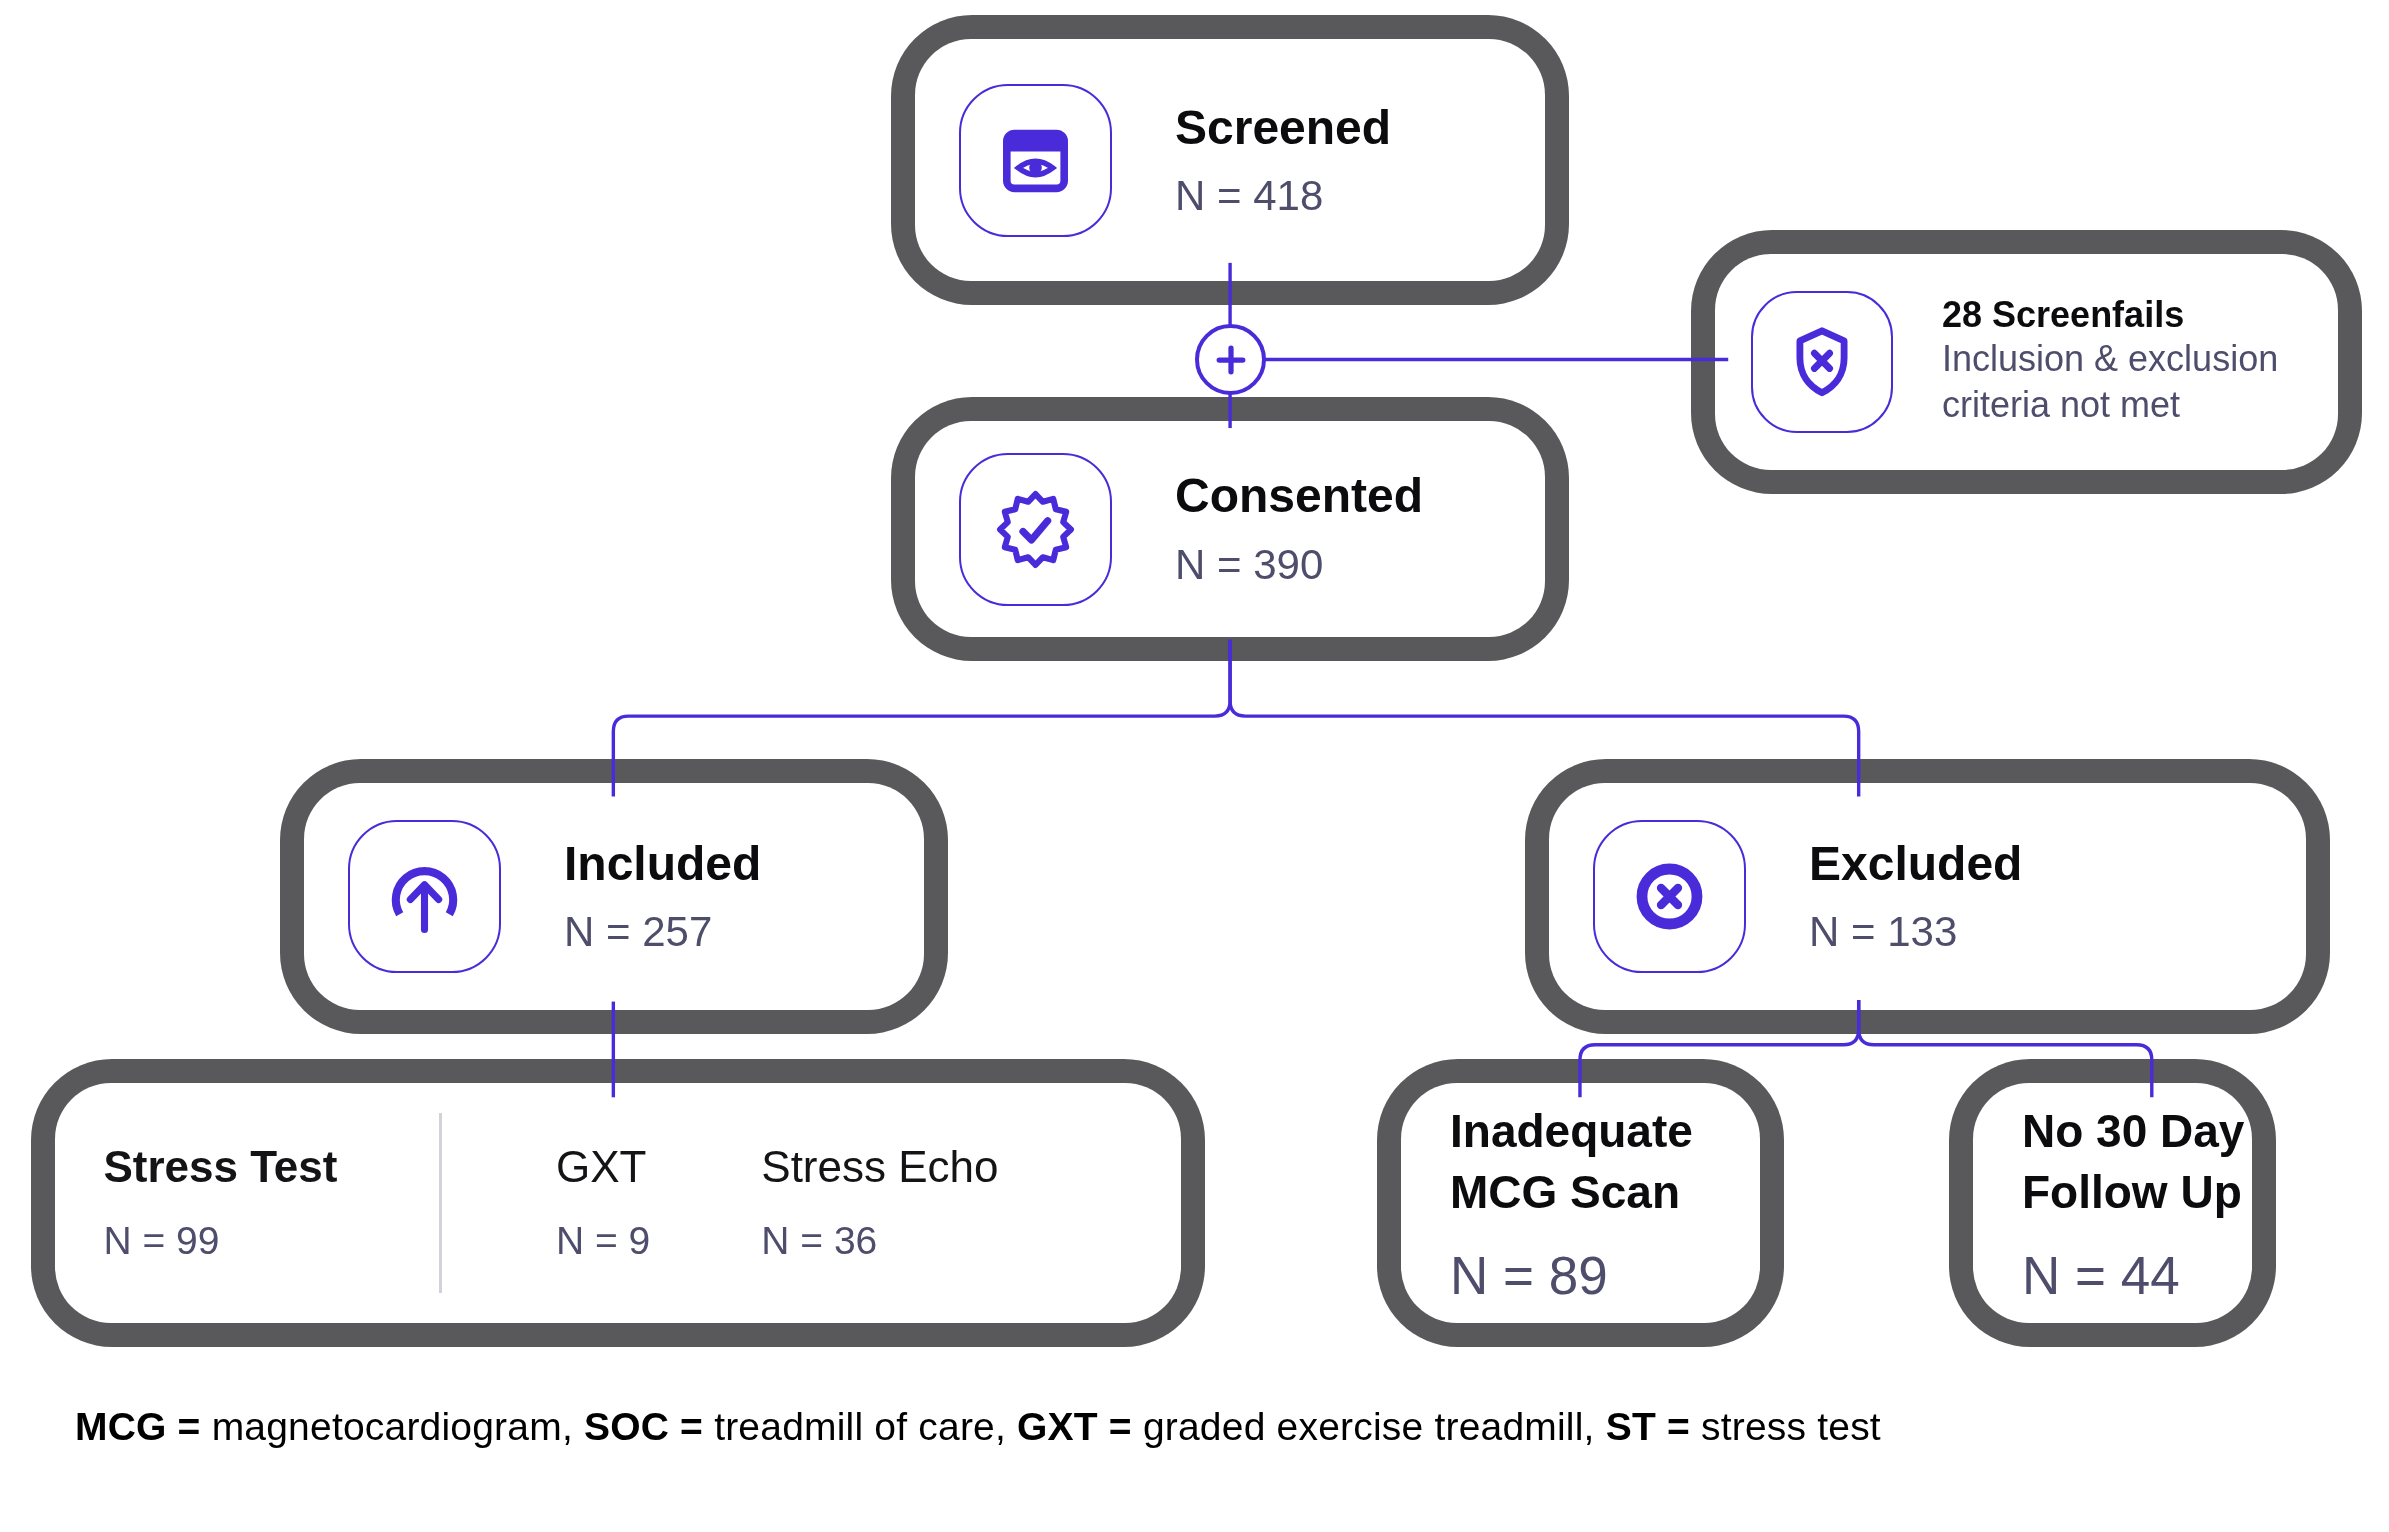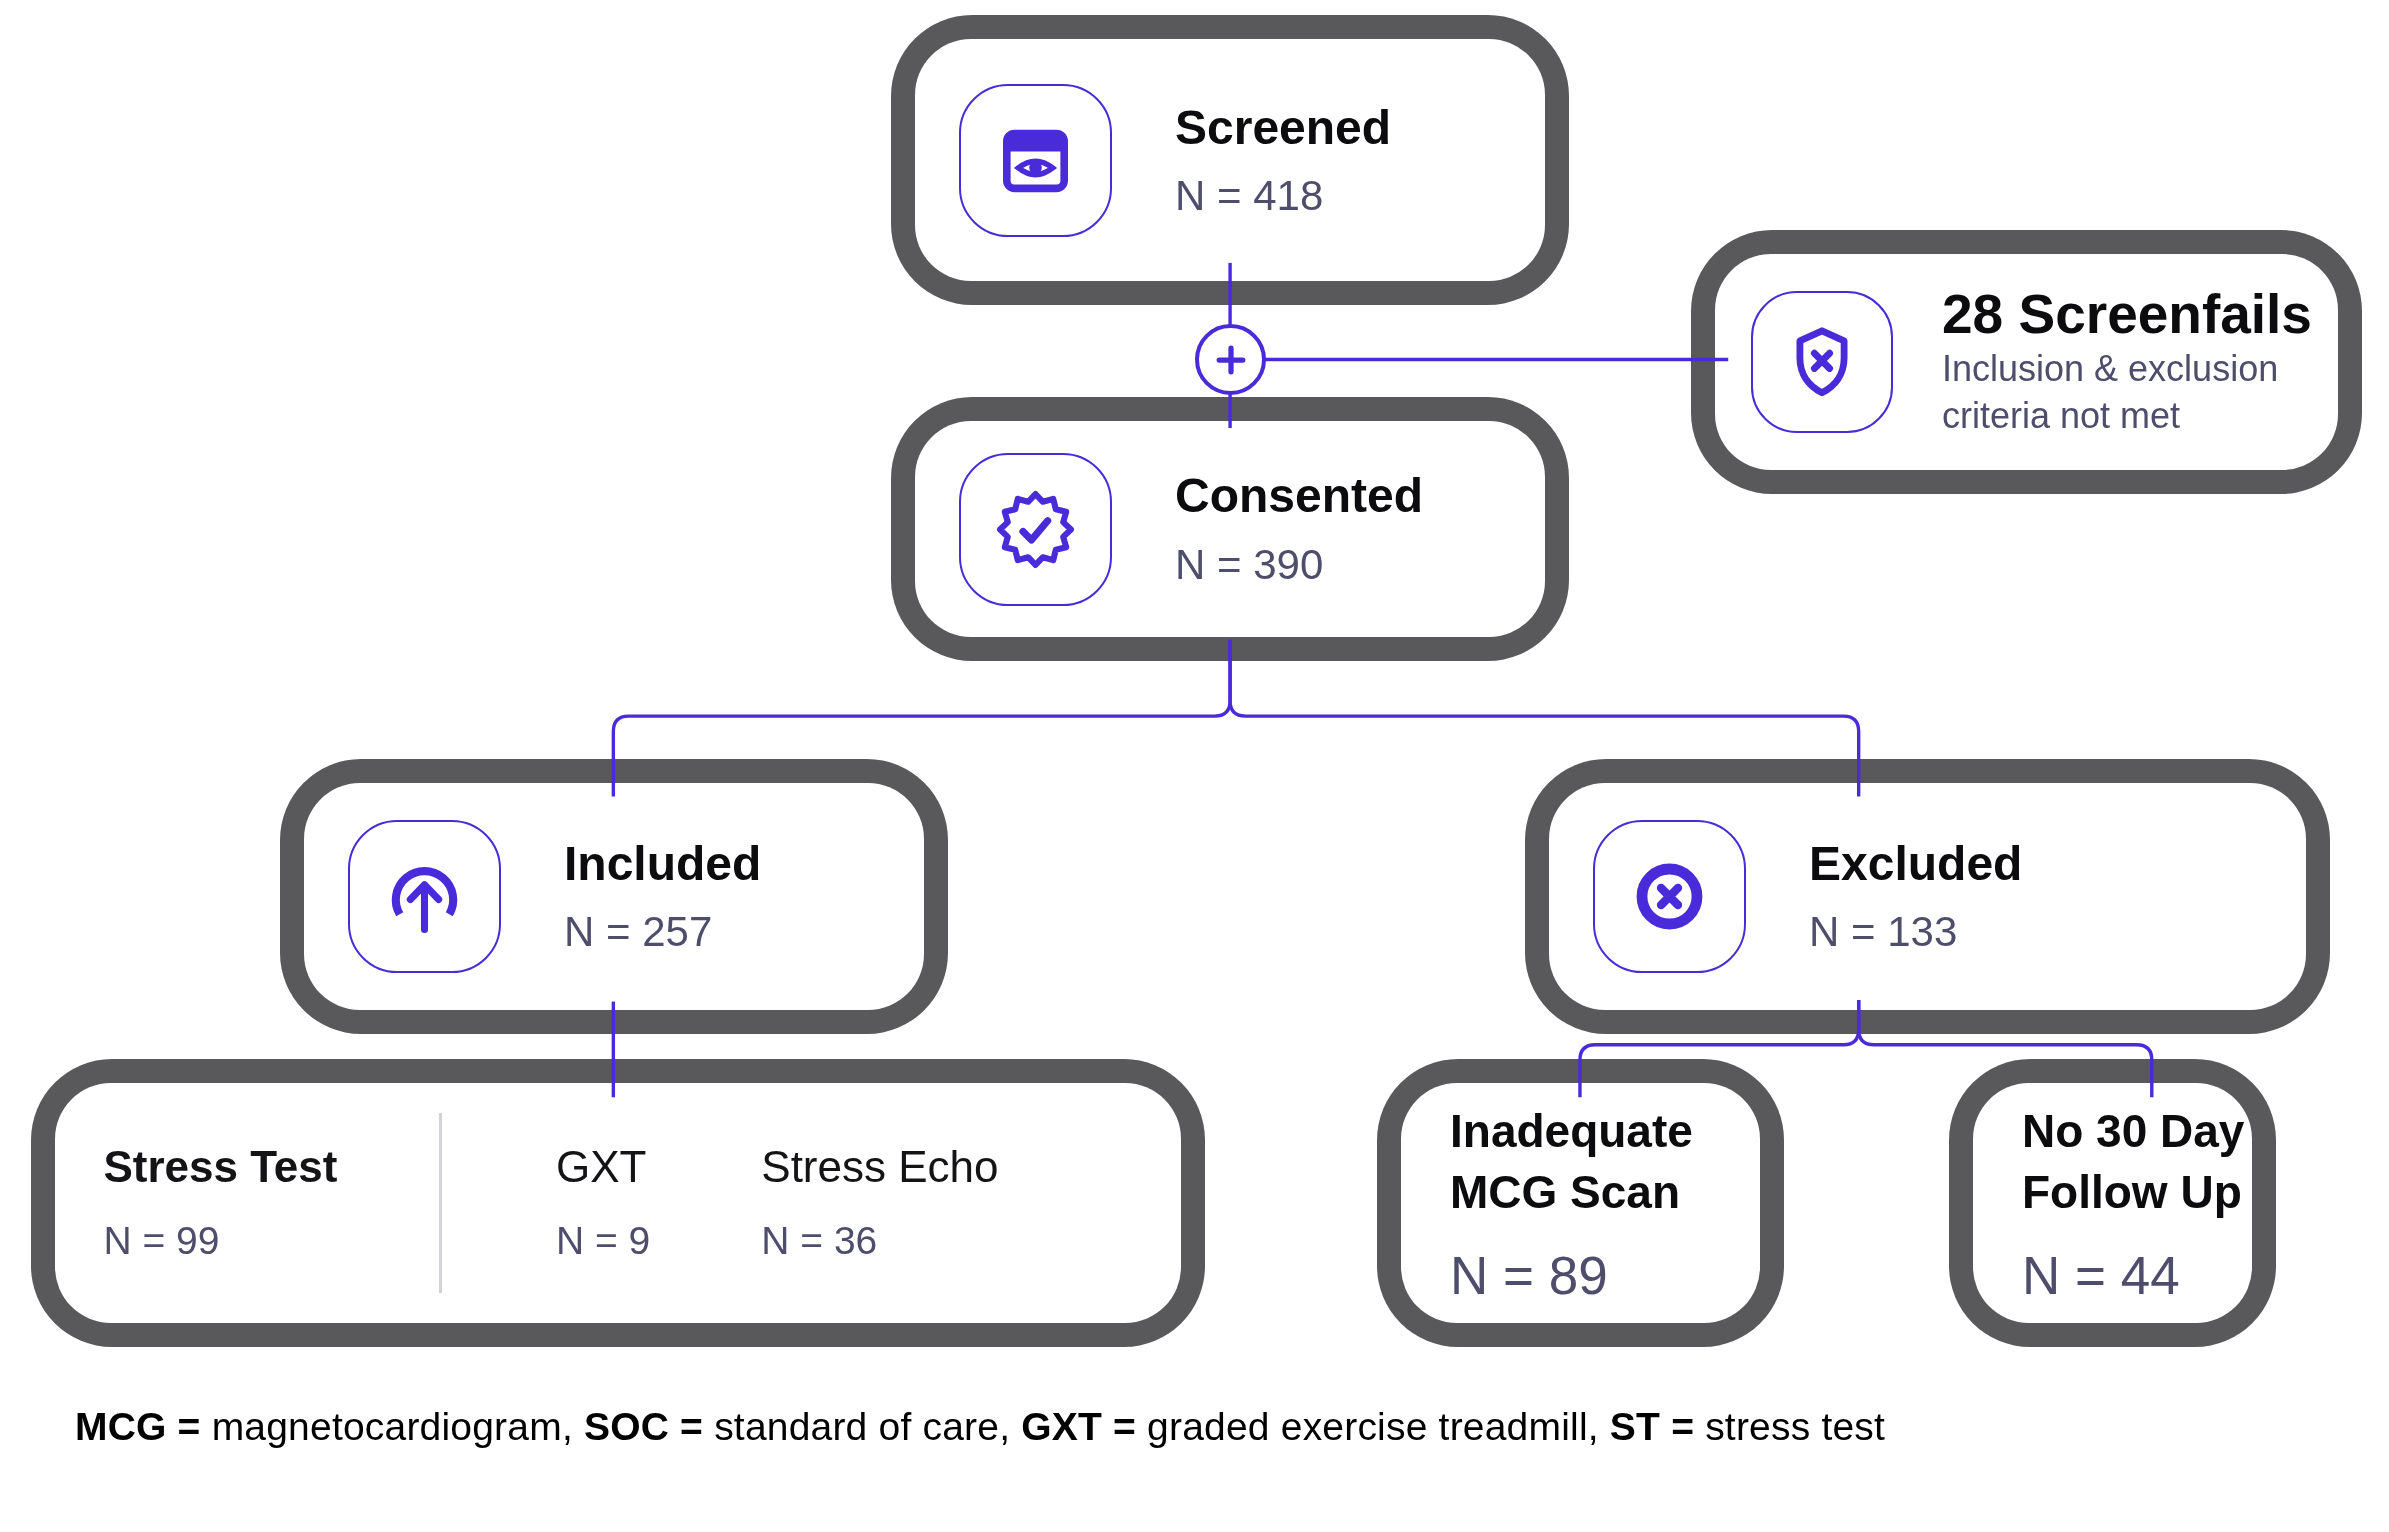--- a/index.html
+++ b/index.html
@@ -26,21 +26,21 @@
   }
   .node-inner.no-icon{padding-left:49px;}
   .squircle{
     width:153px;height:153px;border:2.5px solid var(--accent);border-radius:49px;
     display:flex;align-items:center;justify-content:center;color:var(--accent);
     flex:0 0 auto;
   }
   .squircle.sm{width:142px;height:142px;border-radius:46px;}
   .txt{display:flex;flex-direction:column;min-width:0;}
   .title{font-size:48px;font-weight:bold;color:var(--ink);line-height:1.1;}
-  .title.sf{font-size:55px;}
+  .title.sf{font-size:36px;}
   .count{font-size:42px;color:var(--slate);margin-top:18.6px;line-height:1.1;}
   .sub{font-size:36px;color:var(--slate);margin-top:1px;line-height:1.3;max-width:458px;}
   .small-title{font-size:46px;font-weight:bold;color:var(--ink);line-height:1.33;max-width:280px;}
   .small-count{font-size:53px;color:var(--slate);margin-top:24px;line-height:1.1;}
   
   .stress-item{display:flex;flex-direction:column;}
   .stress-label{font-size:44px;color:#141416;line-height:1.1;}
   .stress-label.bold{font-weight:bold;}
   .stress-count{font-size:39px;color:var(--slate);margin-top:29px;line-height:1.1;}
   .vdivider{width:2.5px;height:180px;background:var(--divider);margin:0 51px 0 39px;align-self:center;flex:0 0 auto;}
@@ -190,16 +190,16 @@
     <path d="M1865 1295 V1251 Q1865 1233 1883 1233 H2176 Q2194 1233 2194 1215 V1180"></path>
     <path d="M2540 1295 V1251 Q2540 1233 2522 1233 H2212 Q2194 1233 2194 1215 V1180"></path>
   </svg>
 
   <div class="plus-badge">
     <svg width="42" height="42" viewBox="0 0 48 48" aria-hidden="true">
       <path d="M24 10.5 V37.5 M10.5 24 H37.5" stroke="currentColor" stroke-width="6" stroke-linecap="round" fill="none"></path>
     </svg>
   </div>
 
-  <div class="footer"><span class="fb">MCG = </span><span>magnetocardiogram, </span><span class="fb">SOC = </span><span>standard of care, </span><span class="fb">GXT = </span><span>graded exercise treadmill, </span><span class="fb">ST = </span><span>stress test</span></div>
+  <div class="footer"><span class="fb">MCG = </span><span>magnetocardiogram, </span><span class="fb">SOC = </span><span>treadmill of care, </span><span class="fb">GXT = </span><span>graded exercise treadmill, </span><span class="fb">ST = </span><span>stress test</span></div>
 
 </div>
 
 
 </body></html>

